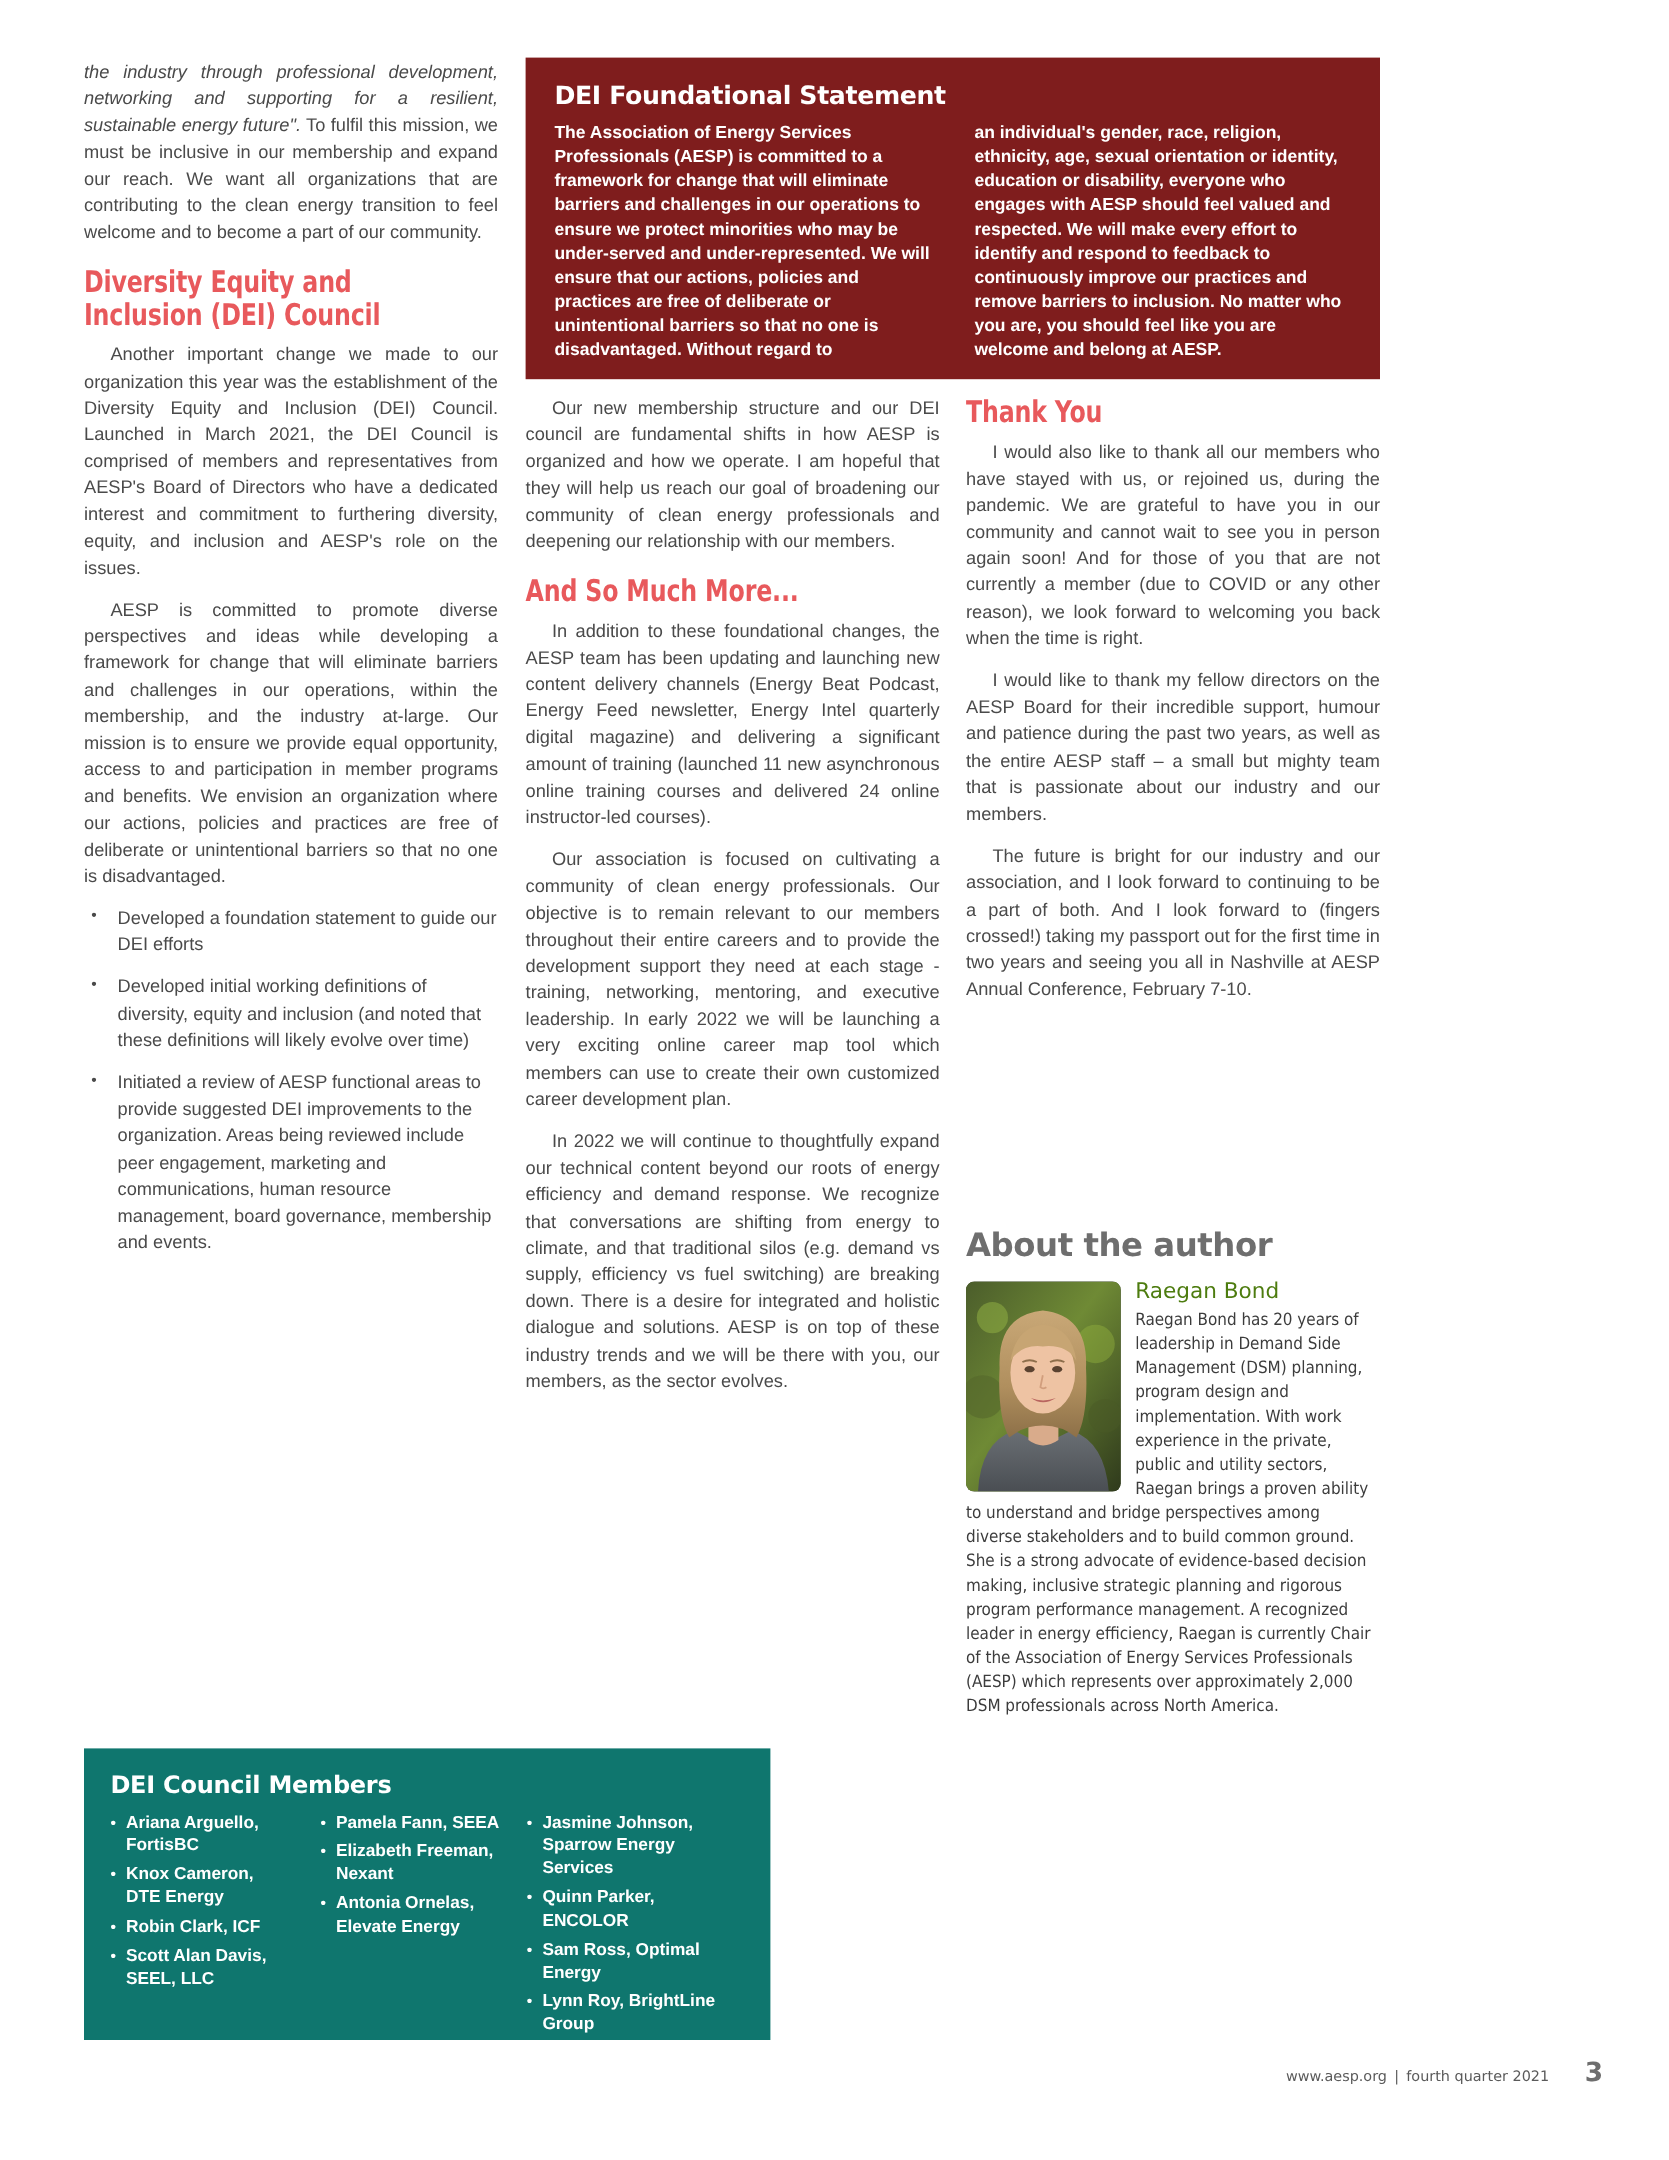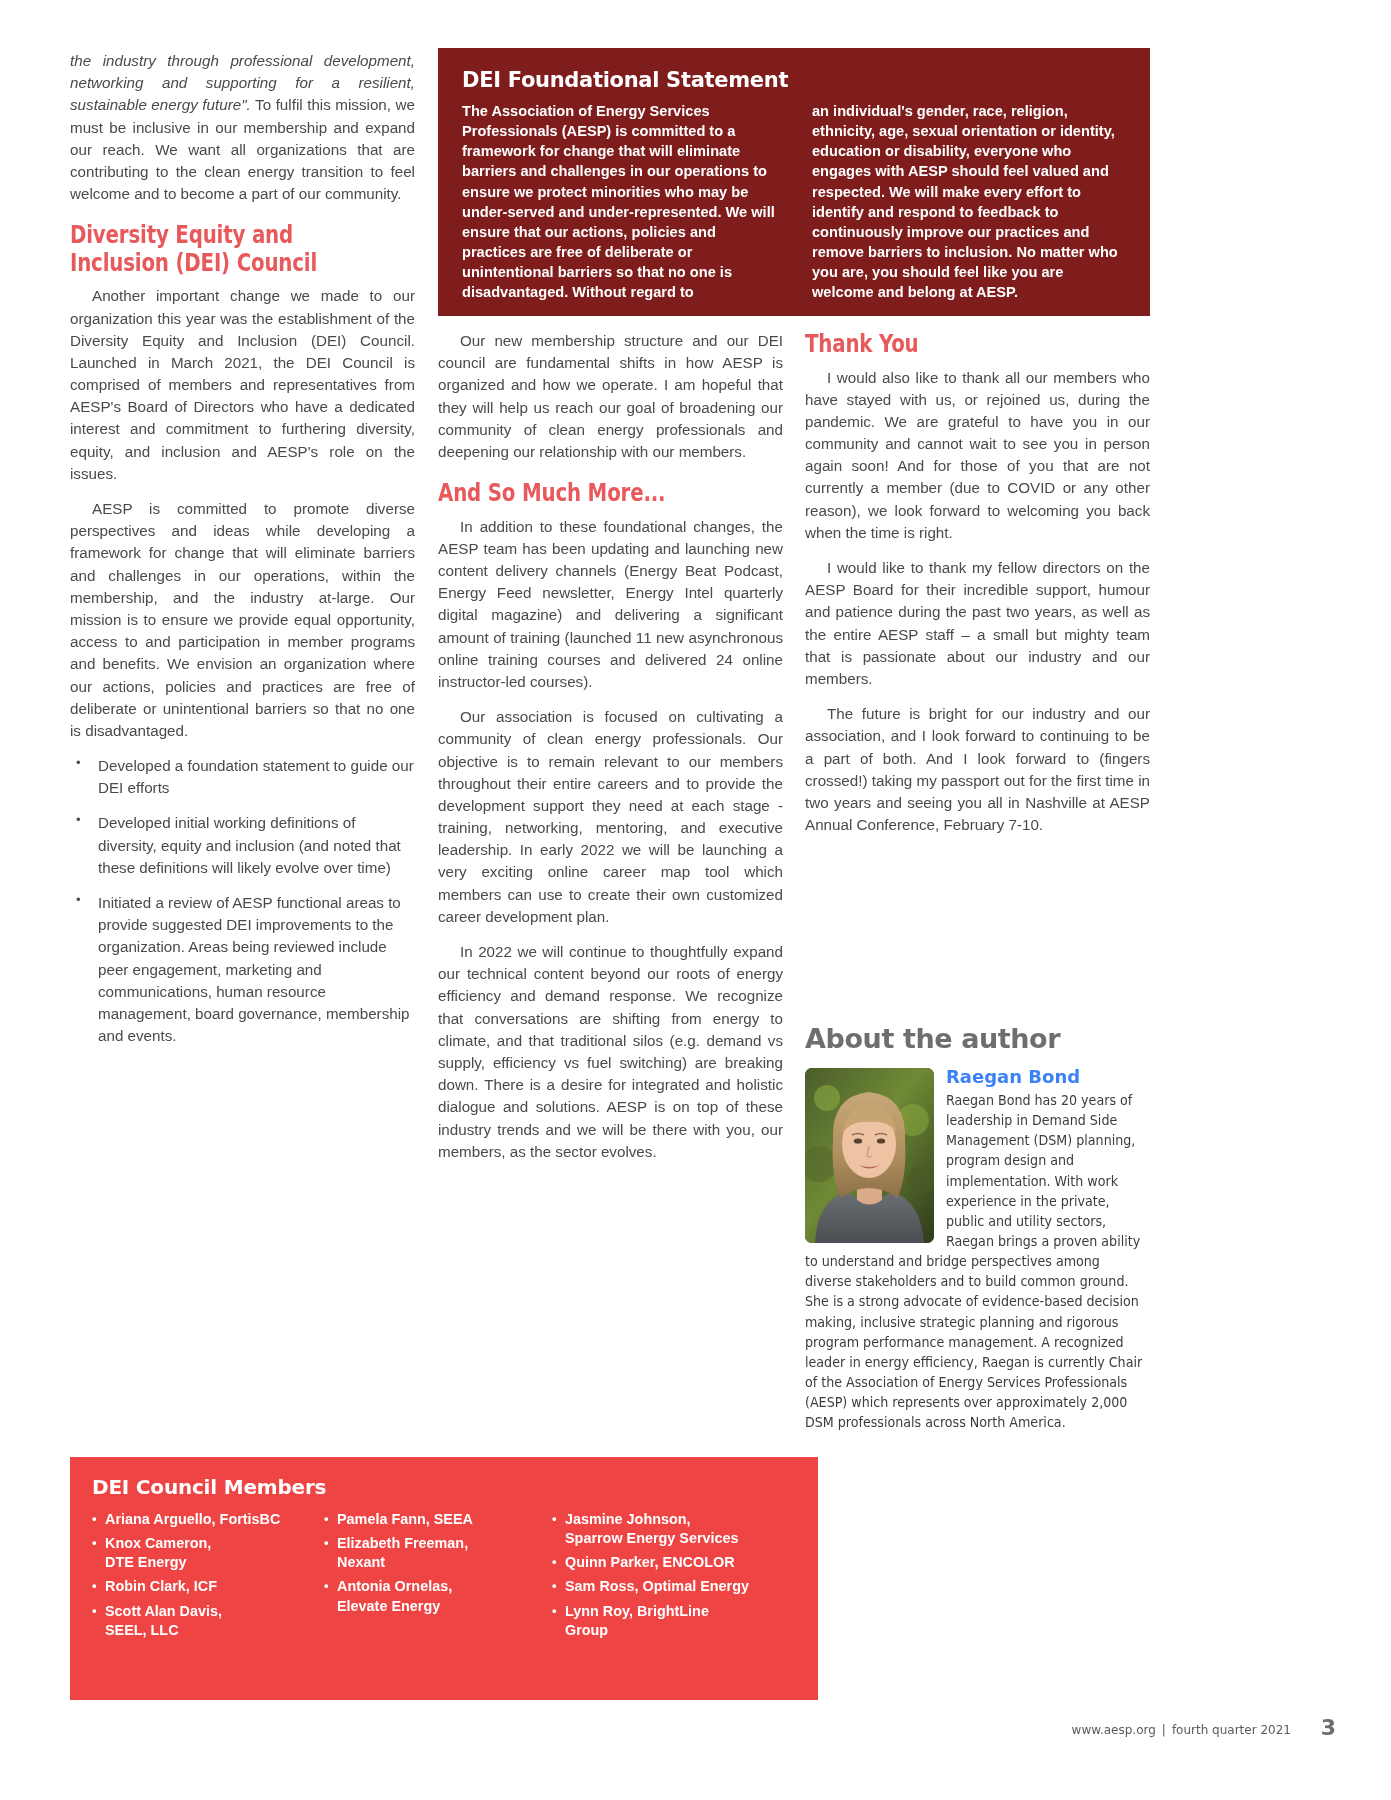--- a/index.html
+++ b/index.html
@@ -110,23 +110,23 @@
     top: -1px;
     font-size: 13px;
     color: #4a4a4a;
   }
 
   
   .members-box {
     position: absolute;
     left: 70px;
     top: 1457px;
-    width: 748px;
+    width: 572px;
     height: 243px;
-    background: #ef4444;
+    background: #0f766e;
     box-sizing: border-box;
     padding: 18px 22px 30px 22px;
   }
   .members-title {
     color: #ffffff;
     font-size: 20px;
     font-weight: bold;
     font-family: "DejaVu Sans", sans-serif;
     letter-spacing: -0.2px;
     margin: 0 0 11px 0;
@@ -180,22 +180,22 @@
     height: 175px;
     margin: 2px 12px 4px 0;
     border-radius: 7px;
     overflow: hidden;
     position: relative;
     background: #3d4a2a;
   }
   .author-photo svg { display: block; }
   .author-name {
     font-size: 18px;
-    font-weight: bold;
-    color: #3b82f6;
+    font-weight: normal;
+    color: #4d7c0f;
     font-family: "DejaVu Sans", sans-serif;
     margin: 0 0 3px 0;
   }
   .author-bio {
     font-size: 14.1px;
     line-height: 1.43;
     color: #3c3c3c;
     margin: 0;
     font-family: "DejaVu Sans", sans-serif;
     font-stretch: condensed;

